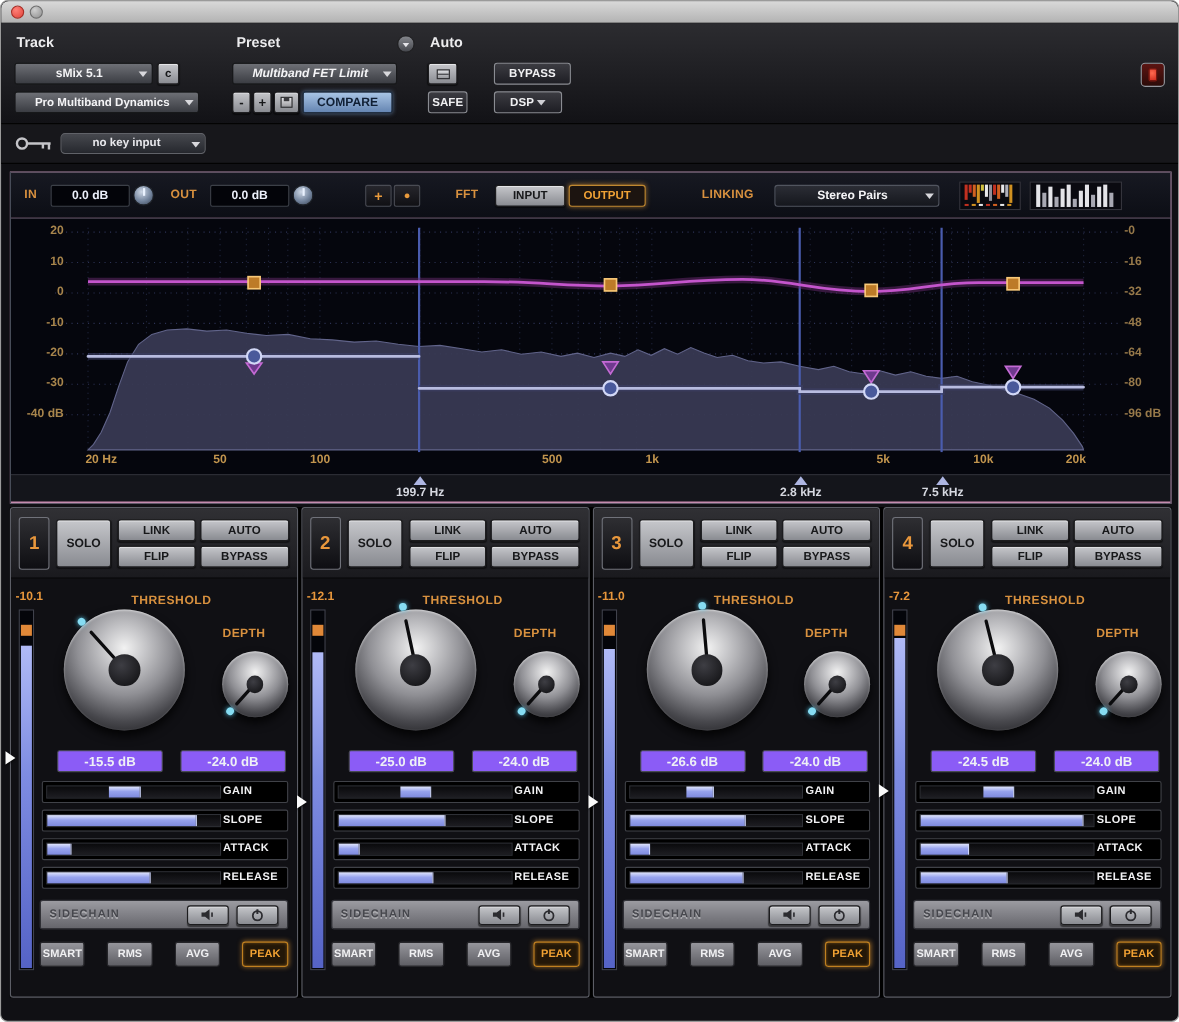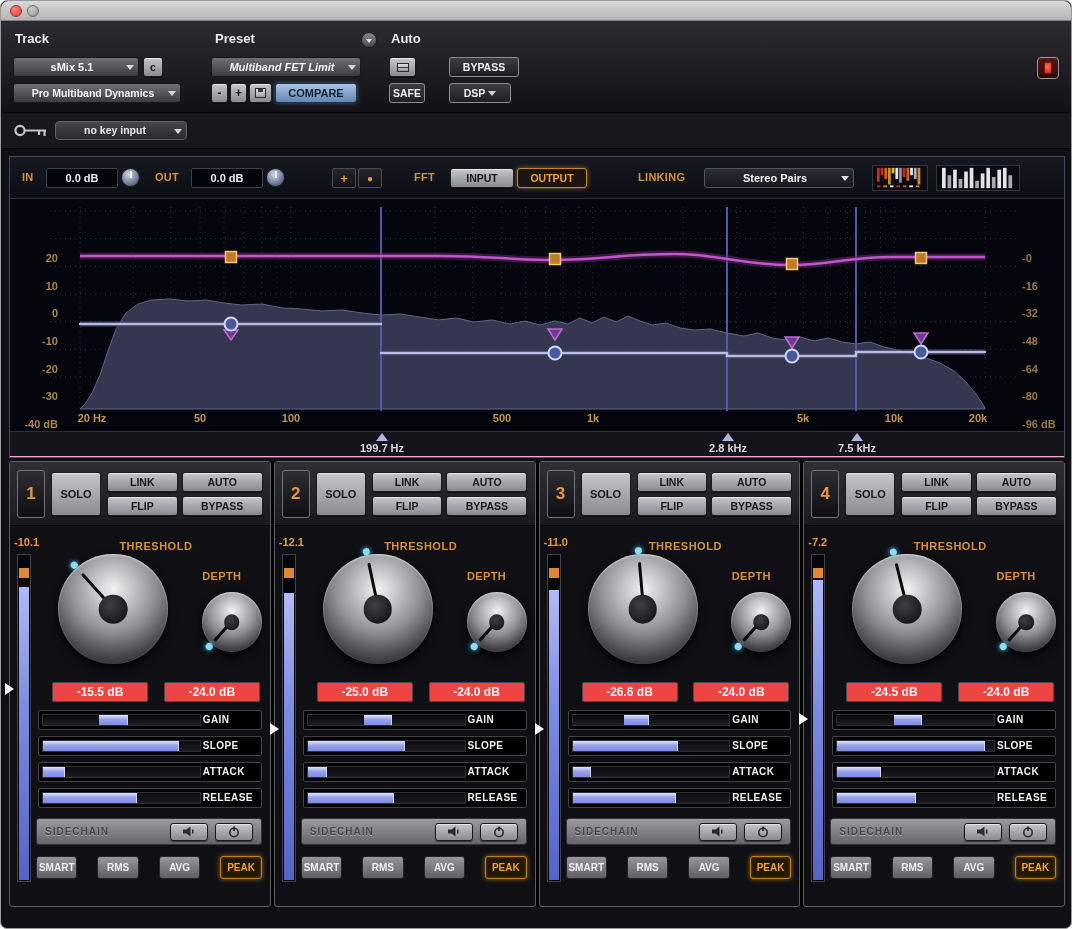--- a/index.html
+++ b/index.html
@@ -46,21 +46,21 @@
   .mini-knob{position:absolute;width:19px;height:19px;border-radius:50%;background:radial-gradient(circle at 40% 32%,#cdd7e6,#73849d 55%,#36404f);border:1px solid #1e2228;}
   .mini-knob::after{content:"";position:absolute;left:8px;top:2px;width:2px;height:7px;background:#eaf2ff;}
   .tgl{position:absolute;top:11px;width:24px;height:20px;background:linear-gradient(#26262c,#101014);border:1px solid #4a4c54;color:#e89a3c;font:bold 13px/17px "Liberation Sans",sans-serif;border-radius:2px;text-align:center;padding:0;}
   .tbbtn{position:absolute;top:11px;height:20px;font:bold 10.5px "Liberation Sans",sans-serif;border-radius:3px;display:flex;align-items:center;justify-content:center;}
   .active-orange{background:#1c1410;border:1px solid #c08830;color:#f0a236;box-shadow:0 0 5px rgba(240,162,54,.55);}
   .dark-select{background:linear-gradient(#2b2d35,#15171d);border:1px solid #51555f;font-size:11px;}
   .meter-icon{position:absolute;top:8px;background:#0a0a10;border:1px solid #34343c;}
 
   .graph-wrap{position:relative;height:232px;background:#05060d;}
   .graph-svg{position:absolute;left:0;top:0;width:1054px;height:232px;}
-  .yl,.yr{position:absolute;font:bold 11px "Liberation Sans",sans-serif;color:#a8854c;margin-top:48px;}
+  .yl,.yr{position:absolute;font:bold 11px "Liberation Sans",sans-serif;color:#a8854c;}
   .yl{left:2px;width:46px;text-align:right;}
   .yr{left:1012px;width:42px;text-align:left;color:#97794a;}
   .fl{position:absolute;top:213px;transform:translateX(-50%);font:bold 11px "Liberation Sans",sans-serif;color:#c2954e;white-space:nowrap;}
 
   .xover-strip{position:relative;height:25px;background:#14151b;border-top:1px solid #2c2e36;}
   .xitem{position:absolute;top:1px;transform:translateX(-50%);text-align:center;}
   .xtri{width:0;height:0;border-left:6px solid transparent;border-right:6px solid transparent;border-bottom:8px solid #aeb6e2;margin:0 auto;}
   .xlabel{display:block;font:bold 11px "Liberation Sans",sans-serif;color:#d6d8e0;margin-top:1px;}
 
   
@@ -80,21 +80,21 @@
   .thr-label{position:absolute;left:62px;right:30px;top:14px;text-align:center;font-size:11px;letter-spacing:.5px;}
   .depth-label{position:absolute;right:8px;width:80px;top:44px;text-align:center;font-size:11px;}
   .knob{position:absolute;border-radius:50%;background:radial-gradient(circle at 50% 32%,#f2f2f2 0%,#c3c3c6 22%,#8f8f94 46%,#48484d 72%,#1b1b1e 93%);box-shadow:0 5px 9px rgba(0,0,0,.78),inset 0 1px 2px rgba(255,255,255,.6);}
   .knob::after{content:"";position:absolute;left:50%;top:50%;width:26%;height:26%;transform:translate(-50%,-50%);border-radius:50%;background:radial-gradient(circle at 40% 35%,#3e3e44,#0c0c0e);}
   .knob-big{left:48px;top:28px;width:110px;height:110px;}
   .knob-depth{right:8px;top:66px;width:60px;height:60px;}
   .kpointer{position:absolute;inset:0;}
   .kpointer::before{content:"";position:absolute;left:calc(50% - 1.5px);top:7%;width:3px;height:42%;background:#0b0b0d;border-radius:2px;}
   .kdot{position:absolute;inset:-7px;}
   .kdot::before{content:"";position:absolute;left:calc(50% - 3.5px);top:0;width:7px;height:7px;border-radius:50%;background:#86dcf2;box-shadow:0 0 5px #5ac8ea;}
-  .val-box{position:absolute;top:156px;height:20px;background:#ef4444;border:1px solid #494b54;color:#eef0f6;font:bold 12px/18px "Liberation Sans",sans-serif;text-align:center;border-radius:2px;}
+  .val-box{position:absolute;top:156px;height:20px;background:#8b5cf6;border:1px solid #494b54;color:#eef0f6;font:bold 12px/18px "Liberation Sans",sans-serif;text-align:center;border-radius:2px;}
   .thr-val{left:42px;width:96px;}
   .depth-val{right:10px;width:96px;}
   .srow{position:absolute;left:28px;right:8px;height:20px;background:#000;border:1px solid #404248;display:flex;border-radius:2px;}
   .strack{flex:1;position:relative;margin:3px 2px 3px 3px;background:linear-gradient(#0a0a0c,#1d1d22);border:1px solid #2e3036;}
   .sfill{position:absolute;top:0;bottom:0;left:0;background:linear-gradient(180deg,#e0e5fc,#97a3ed 45%,#7e8ade);border-right:1px solid #cdd5fa;}
   .slabel{width:58px;color:#f2f2f4;font:bold 10px/18px "Liberation Sans",sans-serif;text-align:left;letter-spacing:.4px;}
   .sc-row{position:absolute;left:26px;right:8px;top:292px;height:27px;display:flex;align-items:center;gap:7px;background:linear-gradient(#9b9ba1,#65656b);border:1px solid #323339;border-radius:3px;padding:0 8px;}
   .sc-label{flex:1;color:#46474d;font:bold 10px "Liberation Sans",sans-serif;letter-spacing:1px;text-shadow:0 1px 0 rgba(255,255,255,.35);}
   .sc-btn{width:38px;height:18px;}
   .mode-row{position:absolute;left:26px;right:8px;top:330px;display:flex;gap:20px;}

